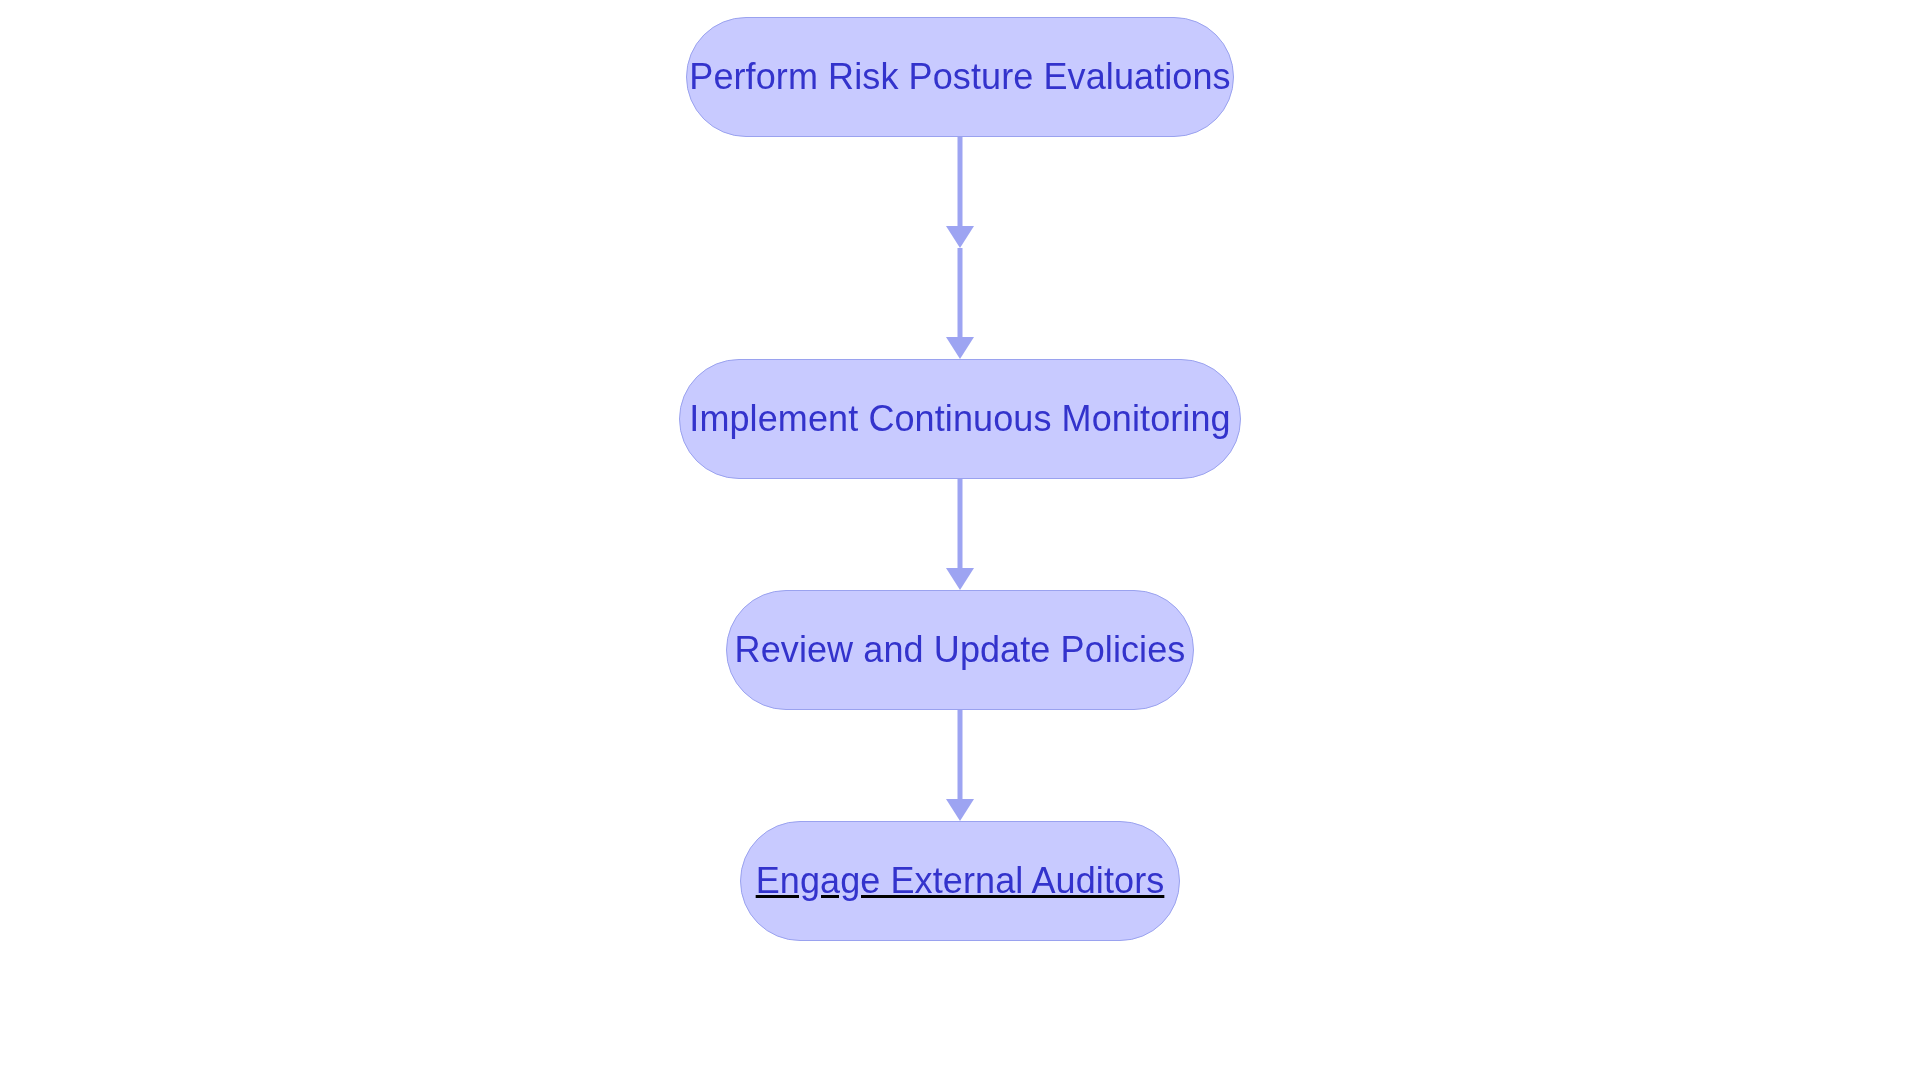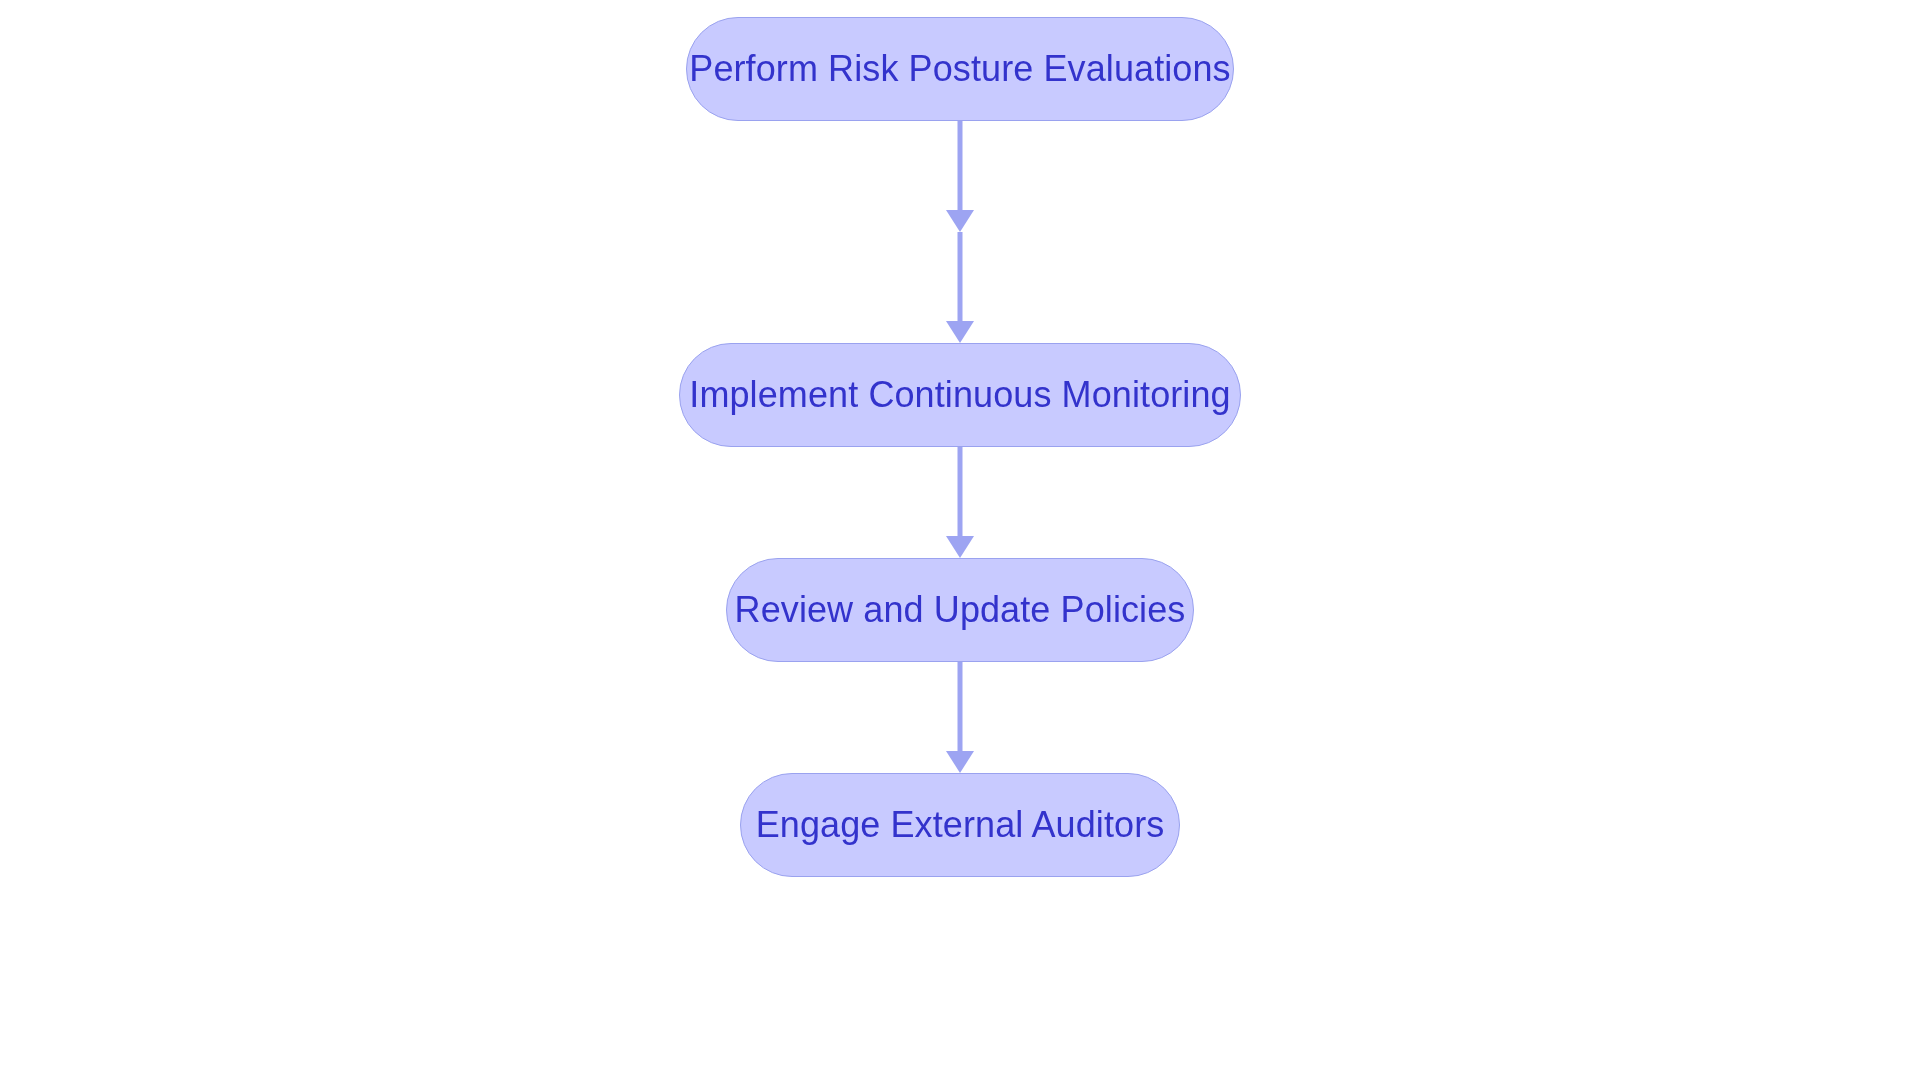--- a/index.html
+++ b/index.html
@@ -29,21 +29,21 @@
     width: 1920px;
     height: 1083px;
     display: flex;
     flex-direction: column;
     align-items: center;
     justify-content: flex-start;
   }
 
   .node {
     box-sizing: border-box;
-    height: 104px;
+    height: 120px;
     border-radius: 60px;
     background: #c8caff;
     border: 1.6px solid #9aa2ef;
     display: flex;
     align-items: center;
     justify-content: center;
     padding: 0 46px;
     flex: 0 0 auto;
   }
 
@@ -81,21 +81,21 @@
     border-left: 14px solid transparent;
     border-right: 14px solid transparent;
     border-top: 22px solid #9da4f2;
   }
 
   
   .node.w-1 { width: 548px; }
   .node.w-2 { width: 440px; }
   .node.w-3 { width: 562px; }
   .node.w-4 { width: 468px; }
-  .node.w-5 { width: 440px; }
+  .node.w-5 { width: 440px; text-decoration: underline; }
 
   .spacer-top { flex: 0 0 auto; height: 17px; width: 1px; }
 </style>
 </head>
 <body>
 
 <div id="flow-canvas">
   <div class="flow-column">
 
     <div class="spacer-top"></div>

